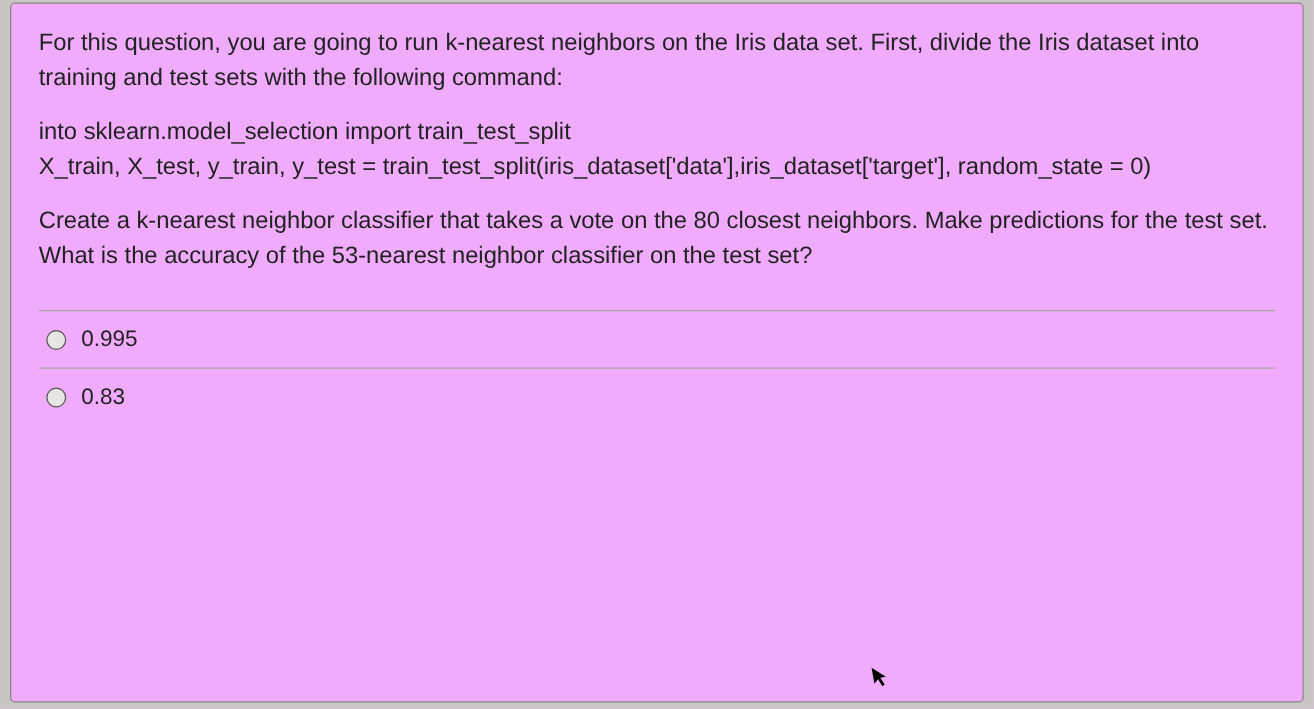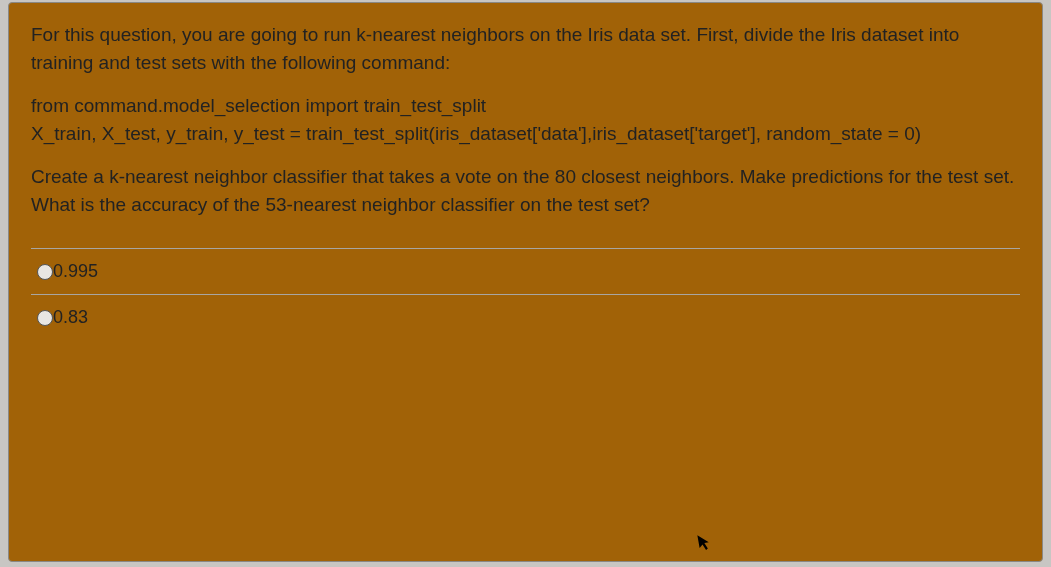--- a/index.html
+++ b/index.html
@@ -5,21 +5,21 @@
     * { box-sizing: border-box; margin: 0; padding: 0; }
     body {
       background: #c8c6c3;
       font-family: Arial, Helvetica, sans-serif;
       width: 1051px;
       height: 567px;
       overflow: hidden;
       position: relative;
     }
     .card {
-      background: #a16207;
+      background: #f0abfc;
       border: 1px solid #8a8884;
       border-radius: 4px;
       margin: 2px 8px;
       padding: 18px 22px 30px 22px;
       height: 560px;
       position: relative;
     }
     .para {
       font-size: 19px;
       color: #222;
@@ -36,20 +36,21 @@
     }
     .bold { font-weight: 400; }
     .options {
       margin-top: 30px;
     }
     .option {
       border-top: 1px solid #a8a6a2;
       padding: 12px 0 12px 6px;
       display: flex;
       align-items: center;
+      gap: 12px;
       font-size: 18px;
       color: #222;
     }
     .option:last-child { border-bottom: none; }
     .radio {
       width: 16px;
       height: 16px;
       border: 1.5px solid #555;
       border-radius: 50%;
       background: #e8e6e2;
@@ -64,21 +65,21 @@
       transform: rotate(-10deg);
     }
   </style>
 </head>
 <body>
 
 <div class="card">
   <p class="para">For this question, you are going to run k-nearest neighbors on the Iris data set.  First, divide the Iris dataset into training and test sets with the following command:</p>
 
   <div class="code-block">
-    <div class="code-line">from command.model_selection import train_test_split</div>
+    <div class="code-line">into sklearn.model_selection import train_test_split</div>
     <div class="code-line">X_train, X_test, y_train, y_test = train_test_split(iris_dataset['data'],iris_dataset['target'], random_state = 0)</div>
   </div>
 
   <p class="para">
     <span>Create a k-nearest neighbor classifier that takes a vote on the 80 </span><span class="bold">closest neighbors.</span><span>   Make predictions for the test set.  What is the accuracy of the 53-nearest neighbor classifier on the test set?</span>
   </p>
 
   <div class="options">
     <div class="option">
       <span class="radio"></span>

